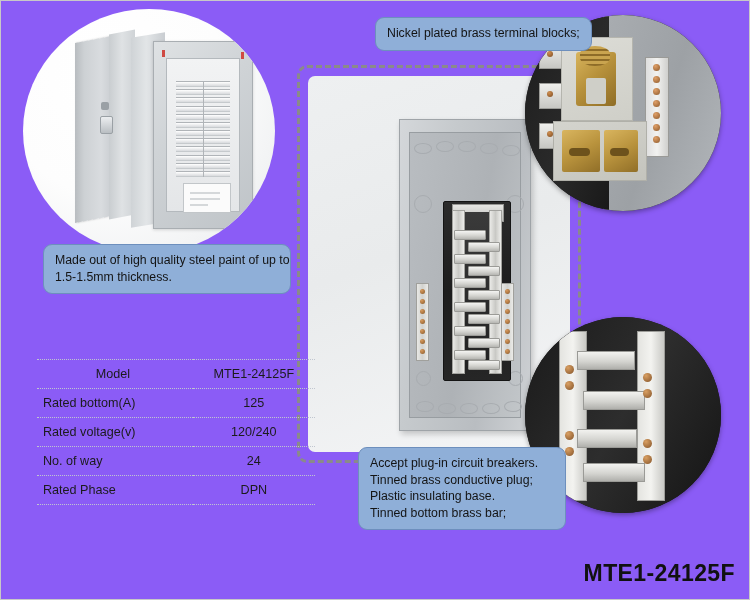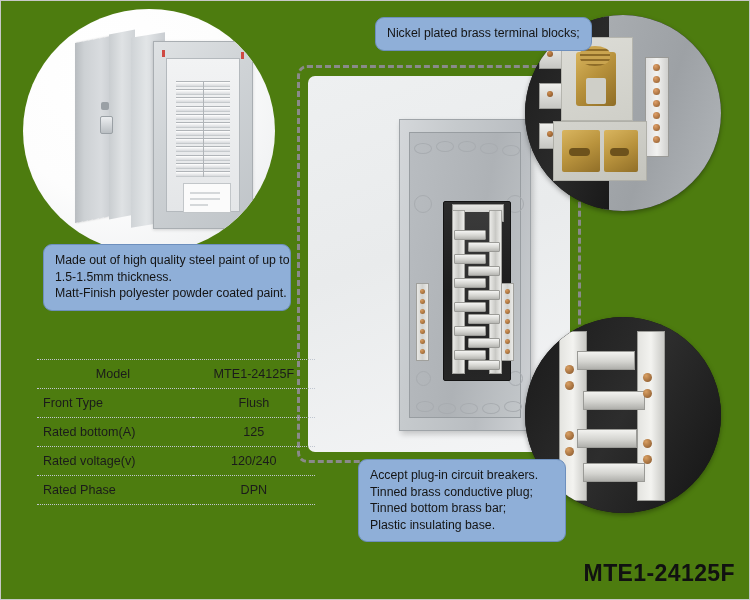--- a/index.html
+++ b/index.html
@@ -7,21 +7,21 @@
     padding: 0;
     background: #ffffff;
   }
   body {
     font-family: "Liberation Sans", sans-serif;
   }
   #page {
     position: relative;
     width: 750px;
     height: 600px;
-    background: #4d7c0f;
+    background: #8b5cf6;
     border: 1px solid #c8c8c8;
     box-sizing: border-box;
     overflow: hidden;
   }
 
   
   .callout {
     position: absolute;
     background: #8fafd8;
     border: 1px solid #6d8fbd;
@@ -541,49 +541,48 @@
     <div class="bb-screw" style="left:118px; top:138px;"></div>
   </div>
 
   <div class="callout" id="callout-terminal" style="left:374px; top:16px;">
     <div>Nickel plated brass terminal blocks;</div>
   </div>
 
   <div class="callout" id="callout-steel" style="left:42px; top:243px; width:248px;">
     <div>Made out of high quality steel paint of up to</div>
     <div>1.5-1.5mm thickness.</div>
-    <div>Matt-Finish polyester powder coated paint.</div>
-  </div>
-
-  <div class="callout" id="callout-breakers" style="left:357px; top:458px; width:208px;">
+  </div>
+
+  <div class="callout" id="callout-breakers" style="left:357px; top:446px; width:208px;">
     <div>Accept plug-in circuit breakers.</div>
     <div>Tinned brass conductive plug;</div>
+    <div>Plastic insulating base.</div>
     <div>Tinned bottom brass bar;</div>
-    <div>Plastic insulating base.</div>
   </div>
 
   <table id="spec-table">
     <tbody>
       <tr>
         <td class="k">Model</td>
         <td class="v">MTE1-24125F</td>
-      </tr>
-      <tr>
-        <td class="k">Front Type</td>
-        <td class="v">Flush</td>
       </tr>
       <tr>
         <td class="k">Rated bottom(A)</td>
         <td class="v">125</td>
       </tr>
       <tr>
         <td class="k">Rated voltage(v)</td>
         <td class="v">120/240</td>
       </tr>
       <tr>
+        <td class="k">No. of way</td>
+        <td class="v">24</td>
+      </tr>
+      <tr>
         <td class="k">Rated Phase</td>
         <td class="v">DPN</td>
       </tr>
     </tbody>
   </table>
 
   <div id="model-number">MTE1-24125F</div>
 
 </div>
 

